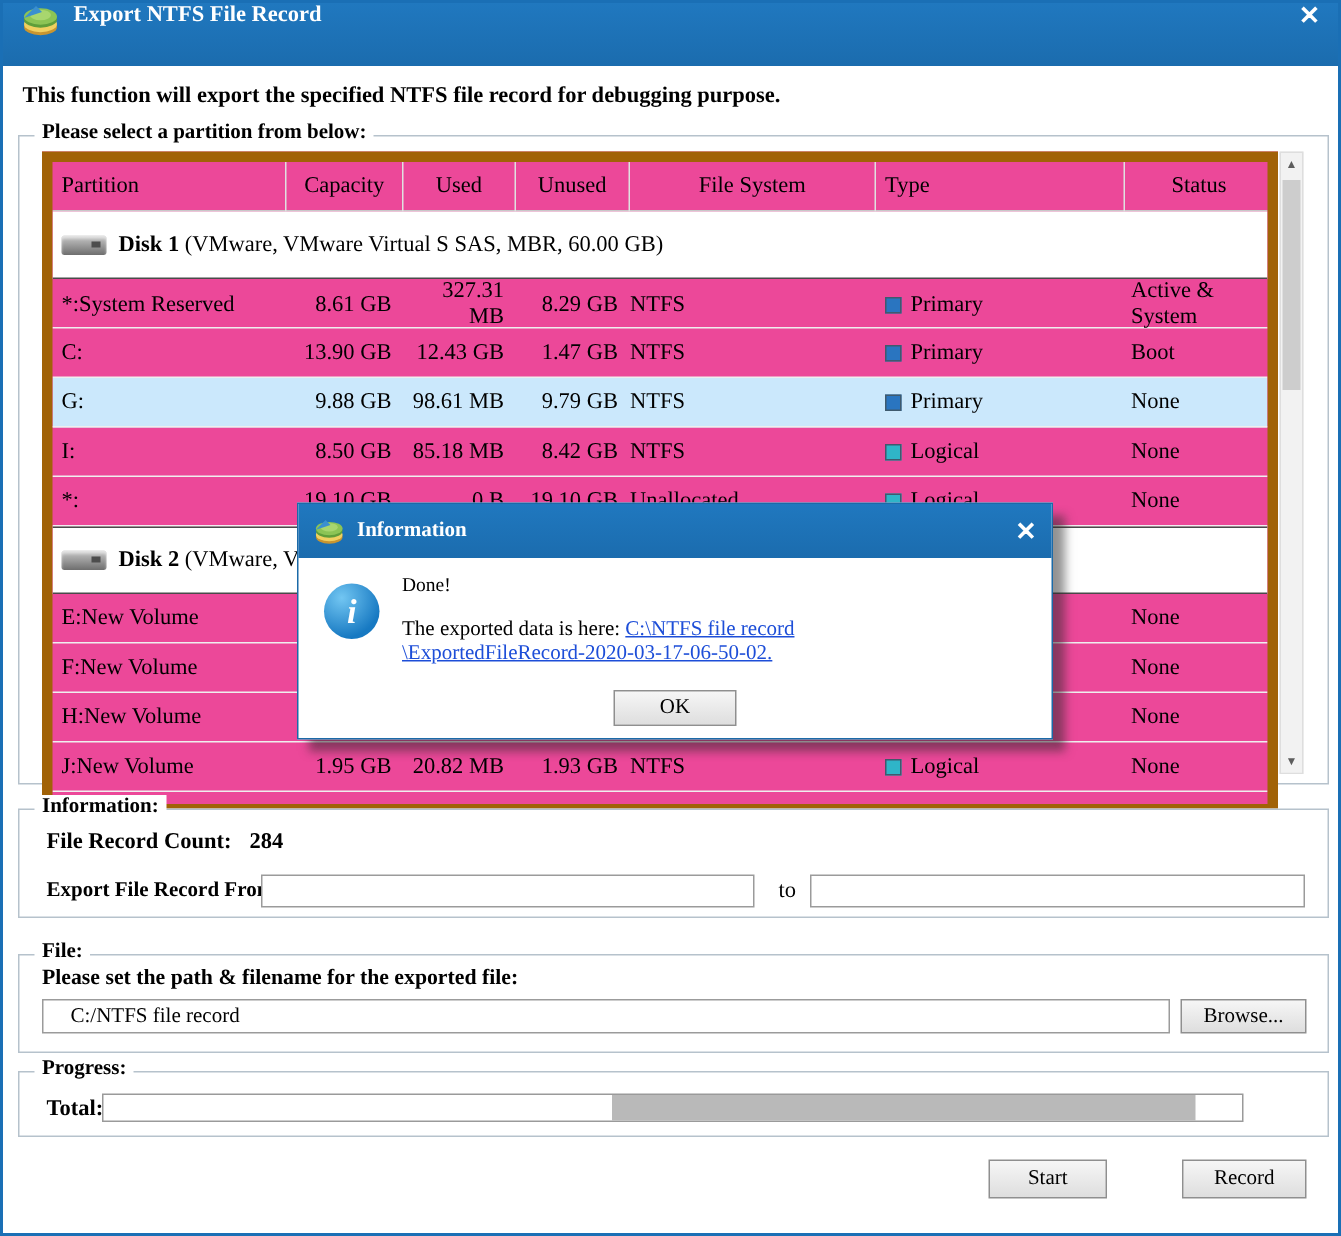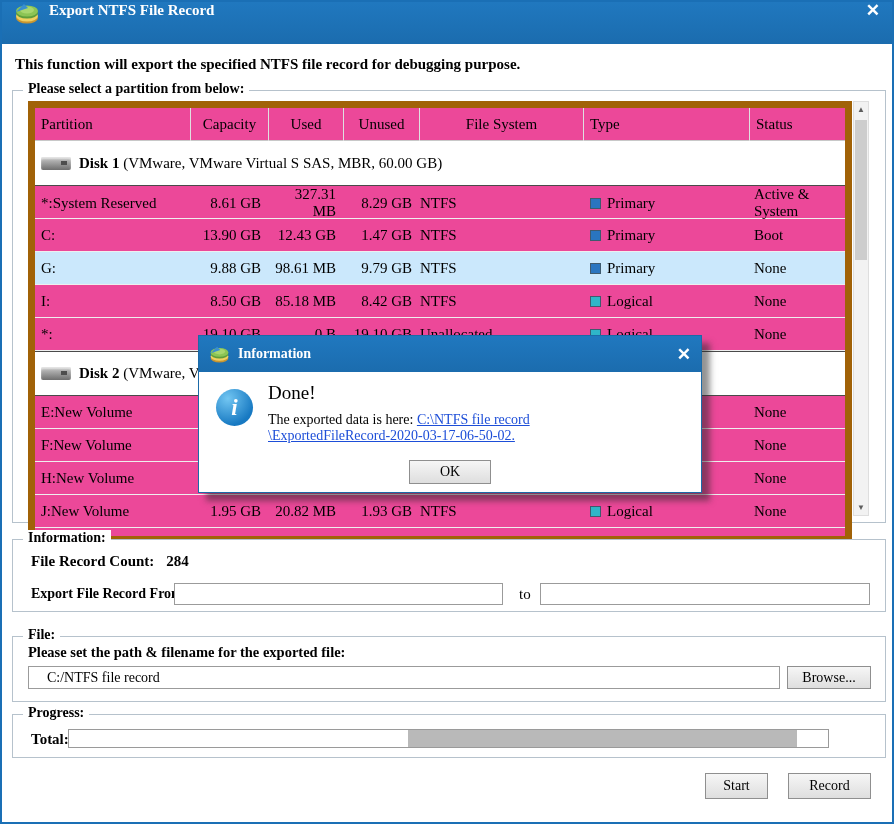--- a/index.html
+++ b/index.html
@@ -28,21 +28,21 @@
   #group-progress  { left:10px; top:712px; width:874px; height:44px; }
 
   
   .table {
     position:absolute; left:15px; top:10px; width:824px; height:442px;
     border:7px solid #a16207; overflow:hidden; background:#ec4899; font-size:15px;
   }
   .thead, .trow { display:grid; grid-template-columns:156px 78px 75px 76px 164px 166px auto; }
   .thead { height:33px; border-bottom:1px solid #c8c8c8; align-items:center; }
   .thead > div { border-right:1px solid #e0e0e0; height:33px; display:flex; align-items:center; }
-  .thead > div:last-child { border-right:none; }
+  .thead > div:last-child { border-right:none;margin-left:25px; }
   .h-left { padding-left:6px; }
   .h-center { justify-content:center; }
   .trow { height:33px; align-items:center; border-bottom:1px solid #efefef; }
   .trow.selected { background:#cbe8fc; }
   .c-part { padding-left:6px; }
   .c-num { text-align:right; padding-right:8px; }
   .c-fs { text-align:left; }
   .c-type { display:flex; align-items:center; gap:6px; padding-left:6px; }
   .c-status { padding-left:4px; }
   .sq { width:11px; height:11px; border:1px solid #3f5a6e; flex:0 0 auto; }
@@ -86,39 +86,39 @@
     display:flex; align-items:center; justify-content:center;
   }
   #browse-btn { position:absolute; left:774px; top:29px; width:84px; height:23px; }
 
   
   .total-label { position:absolute; left:18px; top:16px; font-weight:bold; }
   .pbar { position:absolute; left:55px; top:14px; width:761px; height:19px; border:1px solid #9a9a9a; background:#fff; }
   .pfill { position:absolute; left:339px; top:0; width:389px; height:100%; background:#b9b9b9; }
 
   
-  #start-btn  { position:absolute; left:703px; top:771px; width:63px; height:26px; }
+  #start-btn  { position:absolute; left:657px; top:771px; width:79px; height:26px; }
   #cancel-btn { position:absolute; left:786px; top:771px; width:83px; height:26px; }
 
   
   #modal {
     position:absolute; left:196px; top:333px; width:504px; height:158px;
     background:#fff; border:1px solid #1b6aa8; z-index:20;
     box-shadow:8px 8px 6px rgba(40,40,40,0.5);
   }
   .modal-titlebar { height:36px; background:linear-gradient(#2078bf,#1b6cae); display:flex; align-items:center; padding:0 10px; gap:8px; }
   .modal-title { color:#fff; font-weight:bold; font-size:14px; }
   .modal-body { position:relative; height:121px; }
   .info-circle {
     position:absolute; left:17px; top:17px; width:37px; height:37px; border-radius:50%;
     background:radial-gradient(circle at 32% 26%, #72c6f2, #1779c2 72%);
     color:#fff; font-weight:bold; font-style:italic; font-size:23px;
     display:flex; align-items:center; justify-content:center;
   }
-  .done-msg { position:absolute; left:69px; top:10px; font-size:19px; }
+  .done-msg { position:absolute; left:69px; top:10px; font-size:13px; }
   .link-block { position:absolute; left:69px; top:40px; font-size:14px; line-height:16px; }
   .path-link { color:#1d4ed8; text-decoration:underline; cursor:pointer; }
   #ok-btn { position:absolute; left:210px; top:88px; width:82px; height:24px; }
 </style>
 </head>
 <body>
 
 <div class="window">
 
   <div class="titlebar">

